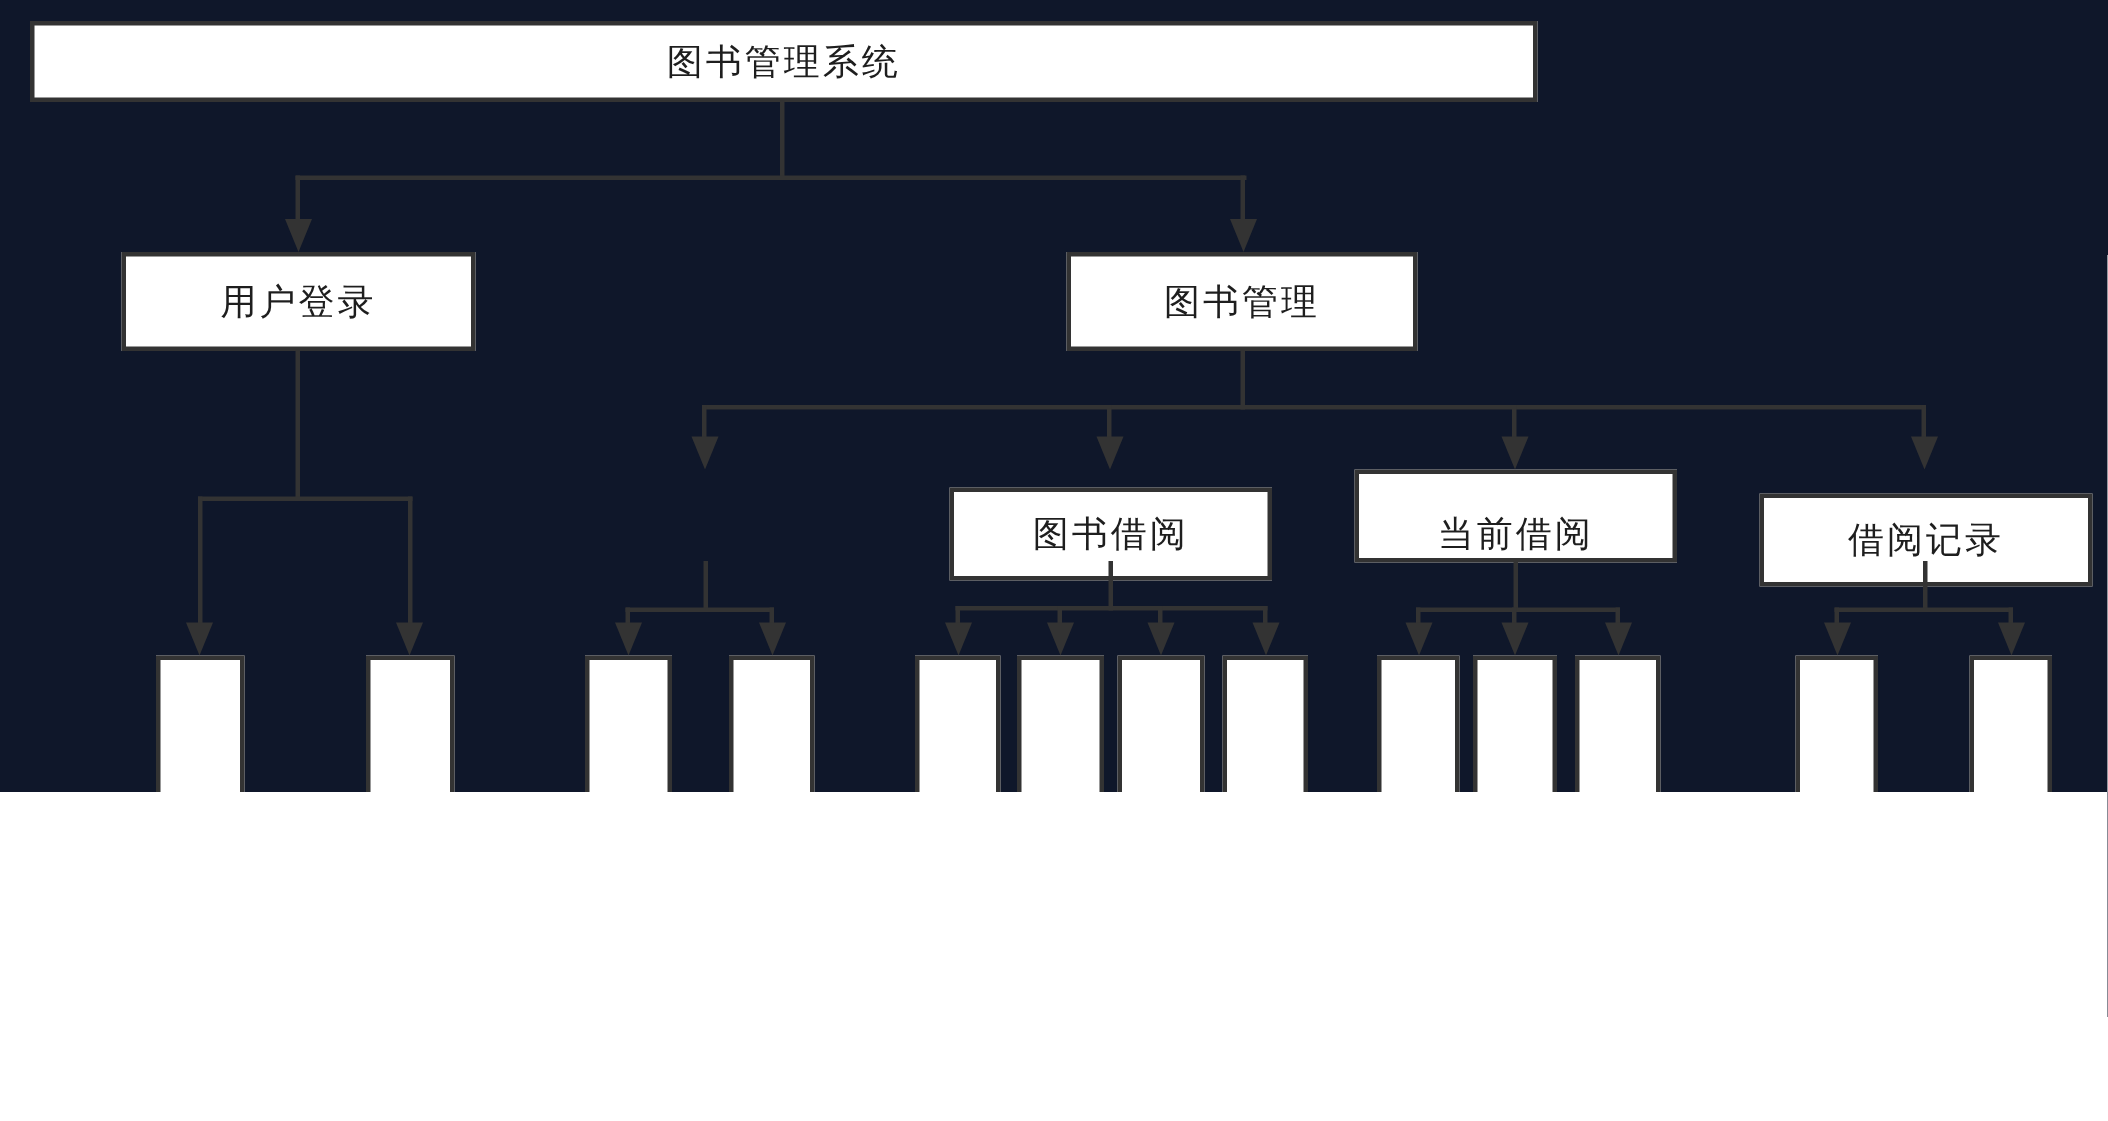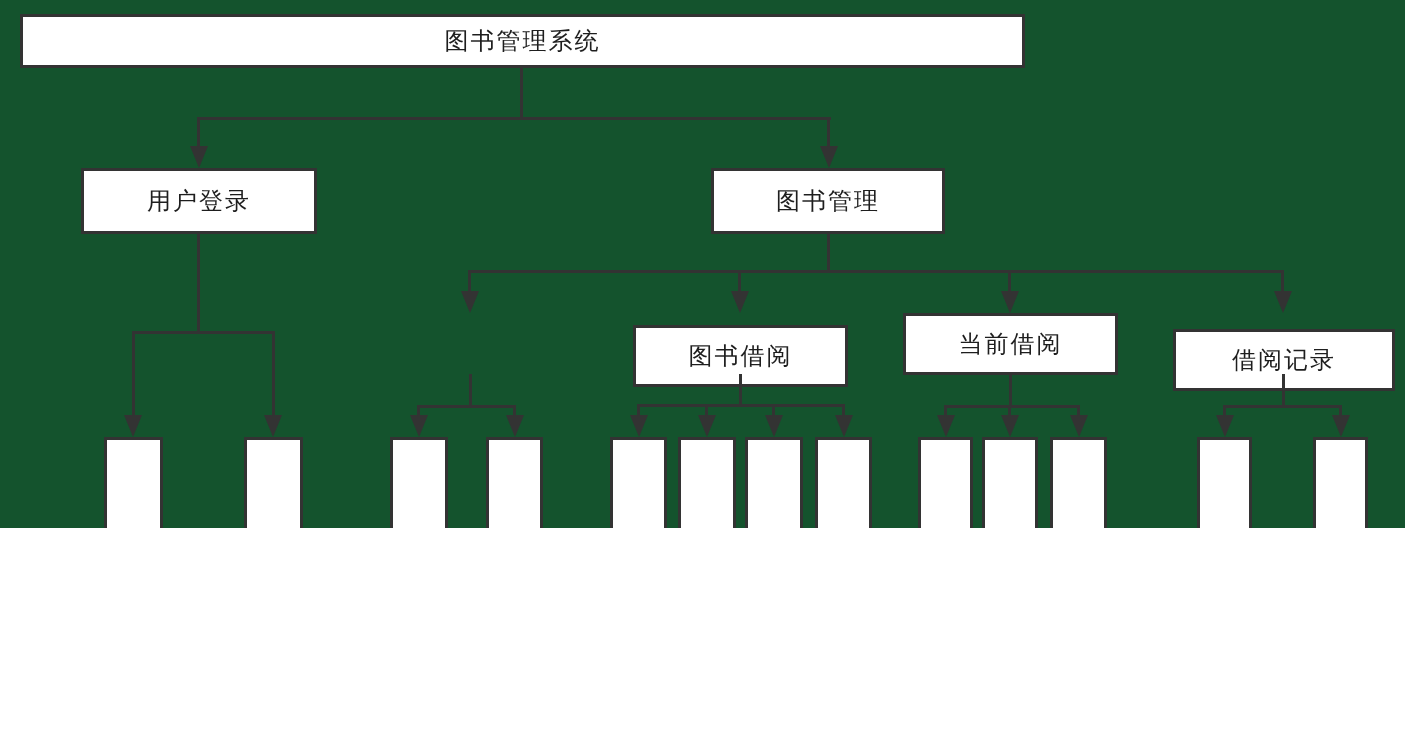--- a/index.html
+++ b/index.html
@@ -1,19 +1,19 @@
 <!DOCTYPE html>
 <html><head>
 <meta charset="utf-8">
 <style>
   html,body{margin:0;padding:0;background:#fff;}
   #stage{
     position:relative;
     width:1405px;height:528px;
-    background:#14532d;
+    background:#0f172a;
     font-family:"Liberation Sans","DejaVu Sans",sans-serif;
     overflow:hidden;
   }
   .box{
     position:absolute;
     border:3px solid #333;
     background:#fff;
     display:flex;align-items:center;justify-content:center;
     font-size:24px;letter-spacing:2px;color:#1e1e1e;
     box-sizing:border-box;
@@ -59,21 +59,21 @@
   <div class="box" style="left:81px;top:168px;width:236px;height:66px;">
     <span>用户登录</span>
   </div>
   <div class="box" style="left:711px;top:168px;width:234px;height:66px;">
     <span>图书管理</span>
   </div>
 
   <div class="box" style="left:633px;top:313px;width:215px;height:62px;margin-top:12px;">
     <span>图书借阅</span>
   </div>
-  <div class="box" style="left:903px;top:313px;width:215px;height:62px;">
+  <div class="box" style="left:903px;top:313px;width:215px;height:62px;align-items:flex-end;">
     <span>当前借阅</span>
   </div>
   <div class="box" style="left:1173px;top:329px;width:222px;height:62px;justify-content:center;">
     <span>借阅记录</span>
   </div>
 
   <div class="vbox" style="left:104px;top:437px;width:59px;height:298px;">
     <span class="vtxt">用户登录</span>
   </div>
   <div class="vbox" style="left:244px;top:437px;width:59px;height:298px;">

